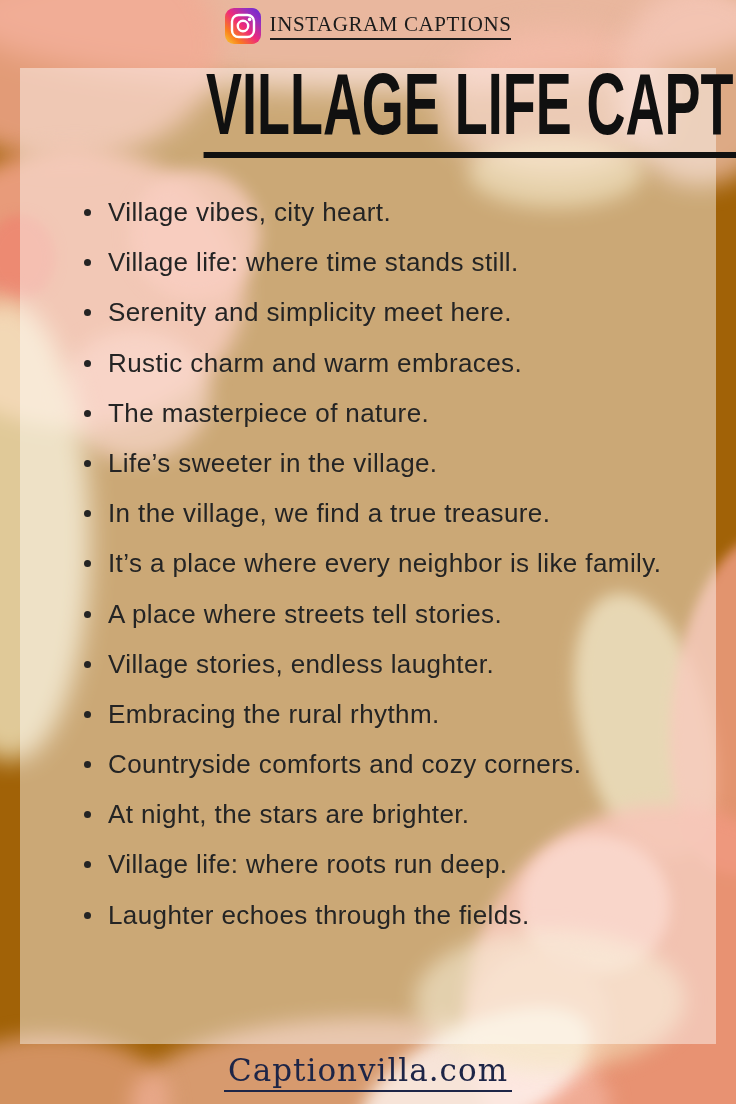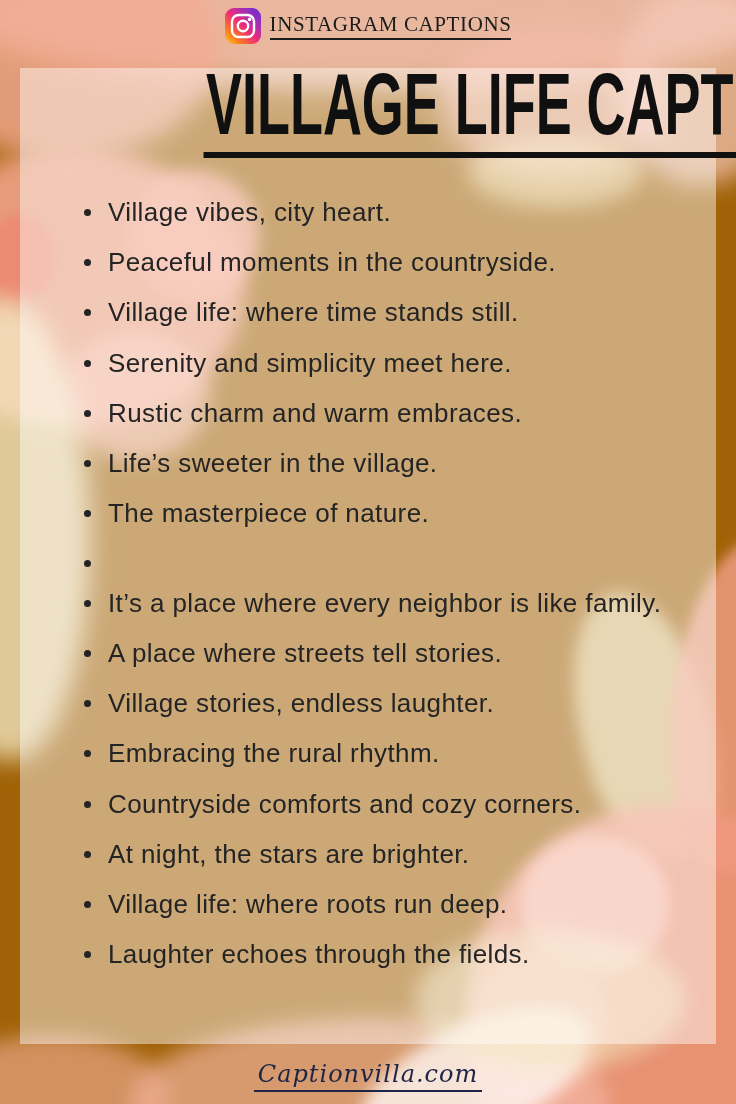--- a/index.html
+++ b/index.html
@@ -70,22 +70,22 @@
   }
   .bullet{
     flex:0 0 auto;width:7px;height:7px;border-radius:50%;
     background:#242424;margin-top:11px;
   }
   .footer{
     position:absolute;bottom:12px;left:0;width:100%;text-align:center;
   }
   .site{
     display:inline-block;
-    font-family:"DejaVu Serif",serif;font-style:italic;
-    font-size:24px;letter-spacing:1px;color:#1d2547;
+    font-family:"DejaVu Serif",serif;
+    font-size:31px;letter-spacing:1px;color:#1d2547;
     border-bottom:2.5px solid #1d2547;padding:0 4px 2px 4px;
   }
 </style>
 </head>
 <body>
 
 <div class="page">
 
   <div class="wc wc-top-band"></div>
   <div class="wc wc-top-left"></div>
@@ -133,44 +133,41 @@
       <span class="title">VILLAGE LIFE CAPTIONS</span>
     </div>
 
     <ul class="captions">
         <li>
           <span class="bullet"></span>
           <span>Village vibes, city heart.</span>
         </li>
         <li>
           <span class="bullet"></span>
-          <span>Peaceful moments in the countryside.</span>
-        </li>
-        <li>
-          <span class="bullet"></span>
           <span>Village life: where time stands still.</span>
         </li>
         <li>
           <span class="bullet"></span>
           <span>Serenity and simplicity meet here.</span>
         </li>
         <li>
           <span class="bullet"></span>
           <span>Rustic charm and warm embraces.</span>
         </li>
         <li>
           <span class="bullet"></span>
+          <span>The masterpiece of nature.</span>
+        </li>
+        <li>
+          <span class="bullet"></span>
           <span>Life’s sweeter in the village.</span>
         </li>
         <li>
           <span class="bullet"></span>
-          <span>The masterpiece of nature.</span>
-        </li>
-        <li>
-          <span class="bullet"></span>
+          <span>In the village, we find a true treasure.</span>
         </li>
         <li>
           <span class="bullet"></span>
           <span>It’s a place where every neighbor is like family.</span>
         </li>
         <li>
           <span class="bullet"></span>
           <span>A place where streets tell stories.</span>
         </li>
         <li>

